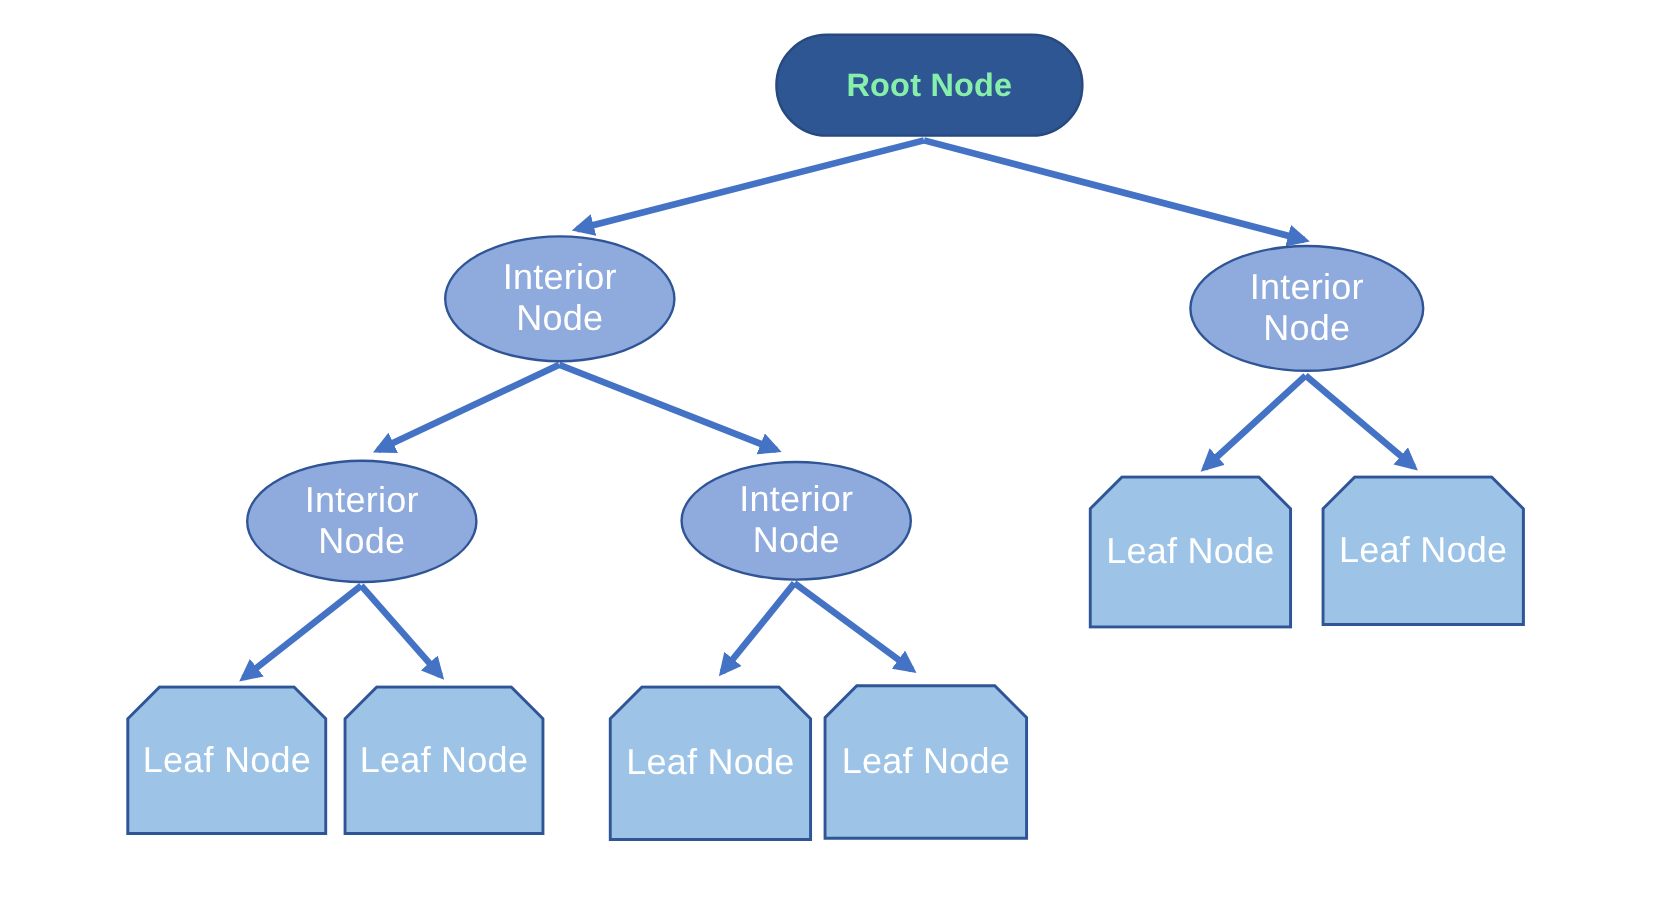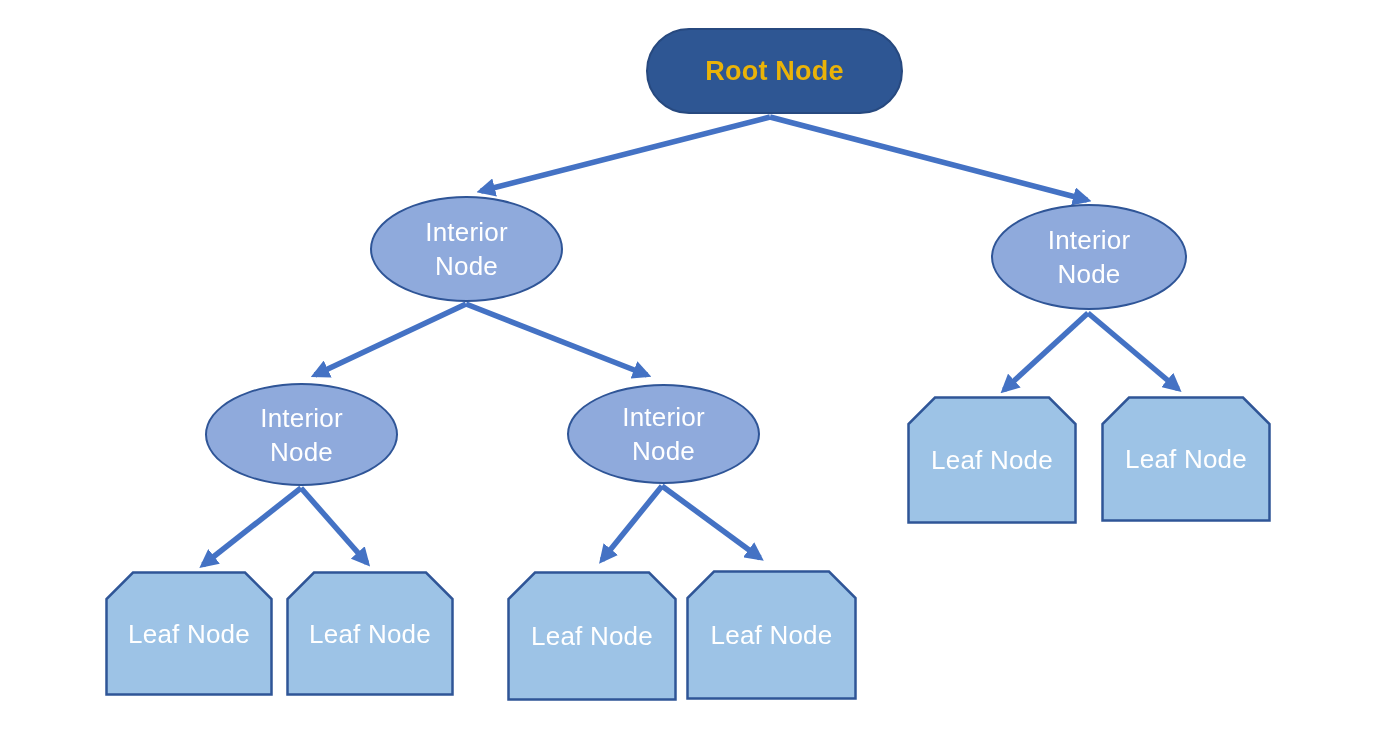--- a/index.html
+++ b/index.html
@@ -33,21 +33,21 @@
     position: absolute;
     display: flex;
     align-items: center;
     justify-content: center;
     box-sizing: border-box;
   }
   .node .label {
     position: relative;
     z-index: 2;
     color: #ffffff;
-    font-size: 26px;
+    font-size: 30px;
     line-height: 34px;
     text-align: center;
     white-space: pre-line;
     letter-spacing: 0.2px;
   }
   .node.stadium .label {
     font-weight: 700;
     font-size: 27px;
   }
   .node.ellipse {
@@ -78,21 +78,21 @@
         <line x1="301" y1="488" x2="203" y2="565" stroke="#4472C4" stroke-width="5.5" marker-end="url(#arrowhead)"></line>
         <line x1="301" y1="488" x2="367" y2="563" stroke="#4472C4" stroke-width="5.5" marker-end="url(#arrowhead)"></line>
         <line x1="662" y1="486" x2="602" y2="560" stroke="#4472C4" stroke-width="5.5" marker-end="url(#arrowhead)"></line>
         <line x1="662" y1="486" x2="760" y2="558" stroke="#4472C4" stroke-width="5.5" marker-end="url(#arrowhead)"></line>
         <line x1="1088" y1="313" x2="1004" y2="390" stroke="#4472C4" stroke-width="5.5" marker-end="url(#arrowhead)"></line>
         <line x1="1088" y1="313" x2="1178" y2="389" stroke="#4472C4" stroke-width="5.5" marker-end="url(#arrowhead)"></line>
       </g>
   </svg>
   <div id="nodes-layer">
       <div class="node stadium" style="left: 646px; top: 28px; width: 257px; height: 86px; background: rgb(46, 86, 147); border: 2px solid rgb(39, 73, 127); border-radius: 43px;">
-        <div class="label" style="color: #eab308;">Root Node</div>
+        <div class="label" style="color: #86efac;">Root Node</div>
       </div>
       <div class="node ellipse" style="left: 370px; top: 196px; width: 193px; height: 106px; background: rgb(143, 170, 220); border: 2.5px solid rgb(47, 85, 151);">
         <div class="label" style="color: rgb(255, 255, 255);">Interior
 Node</div>
       </div>
       <div class="node ellipse" style="left: 991px; top: 204px; width: 196px; height: 106px; background: rgb(143, 170, 220); border: 2.5px solid rgb(47, 85, 151);">
         <div class="label" style="color: rgb(255, 255, 255);">Interior
 Node</div>
       </div>
       <div class="node ellipse" style="left: 205px; top: 383px; width: 193px; height: 103px; background: rgb(143, 170, 220); border: 2.5px solid rgb(47, 85, 151);">

